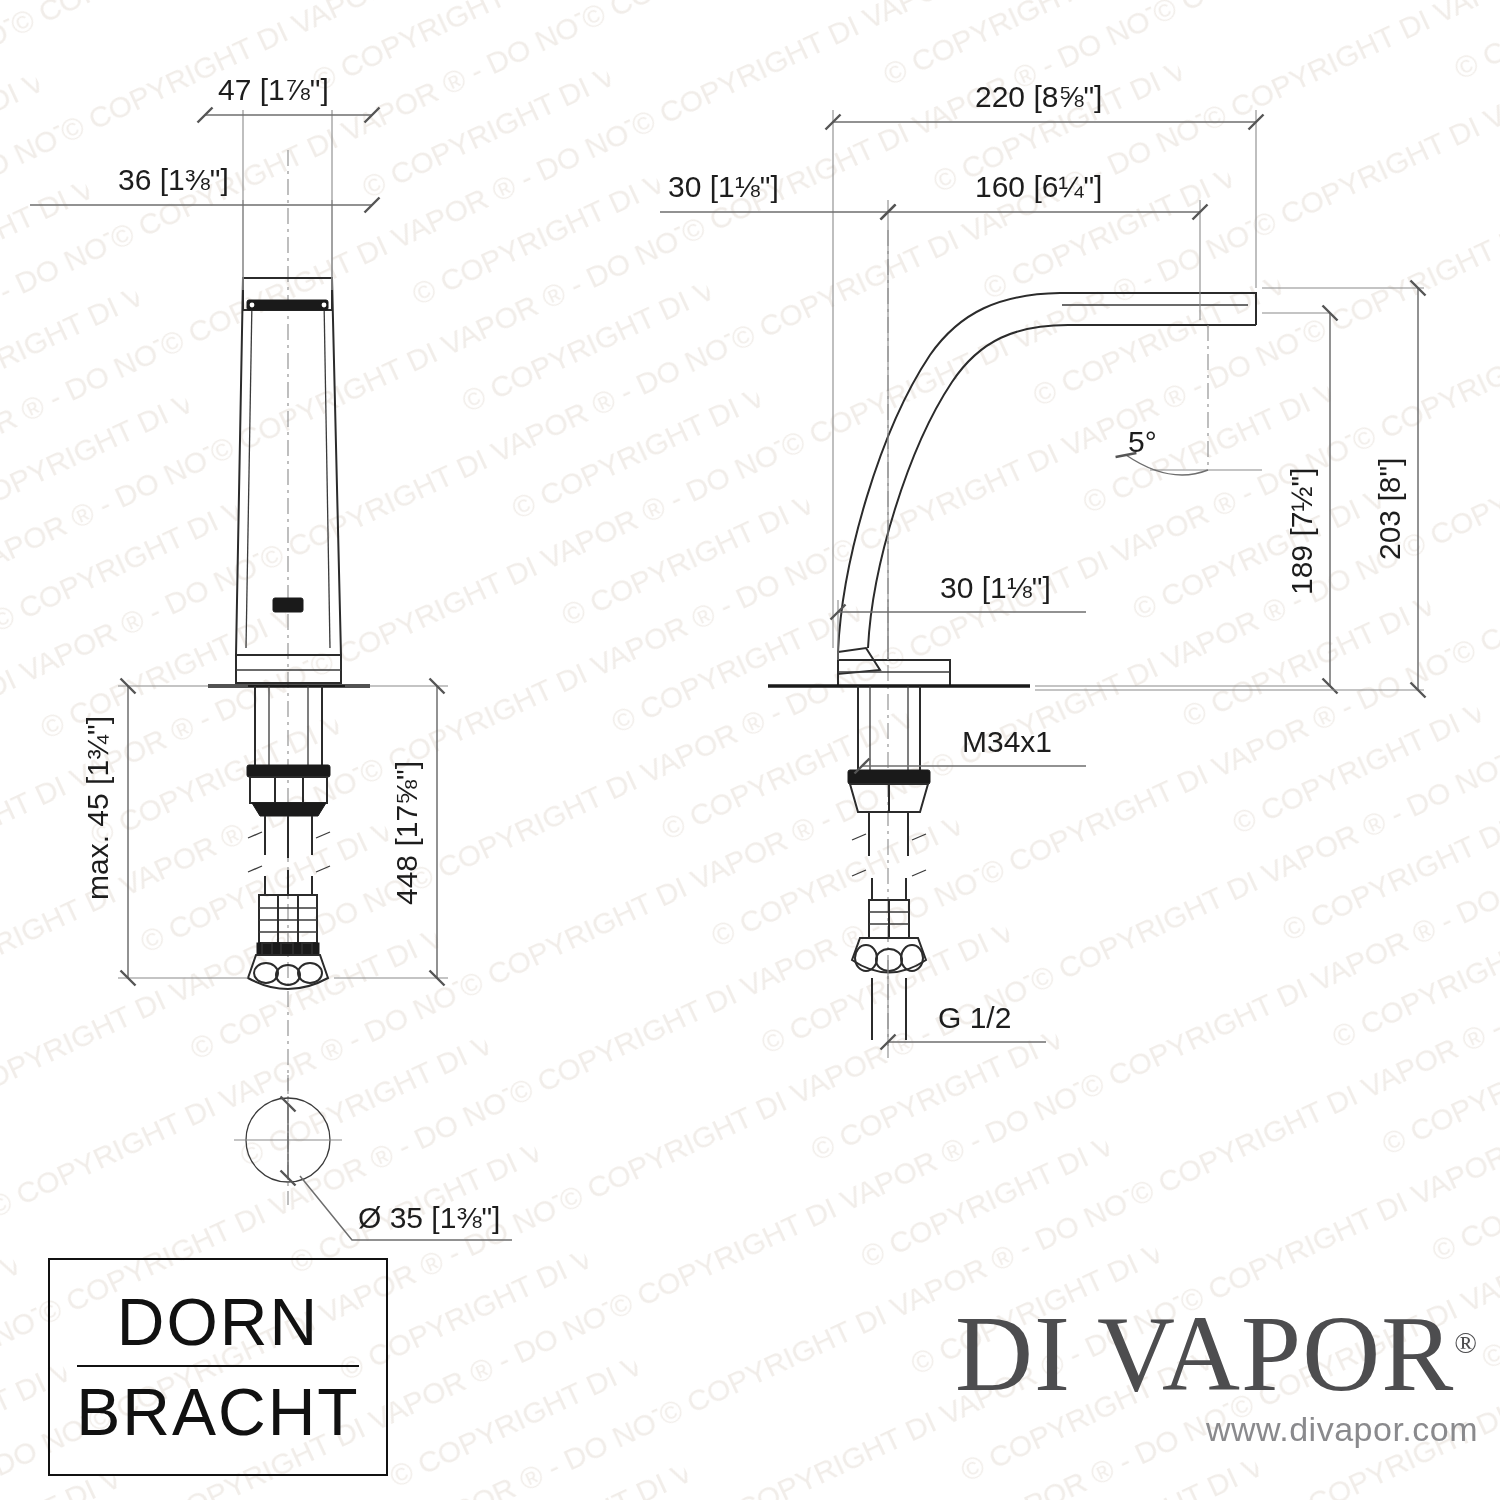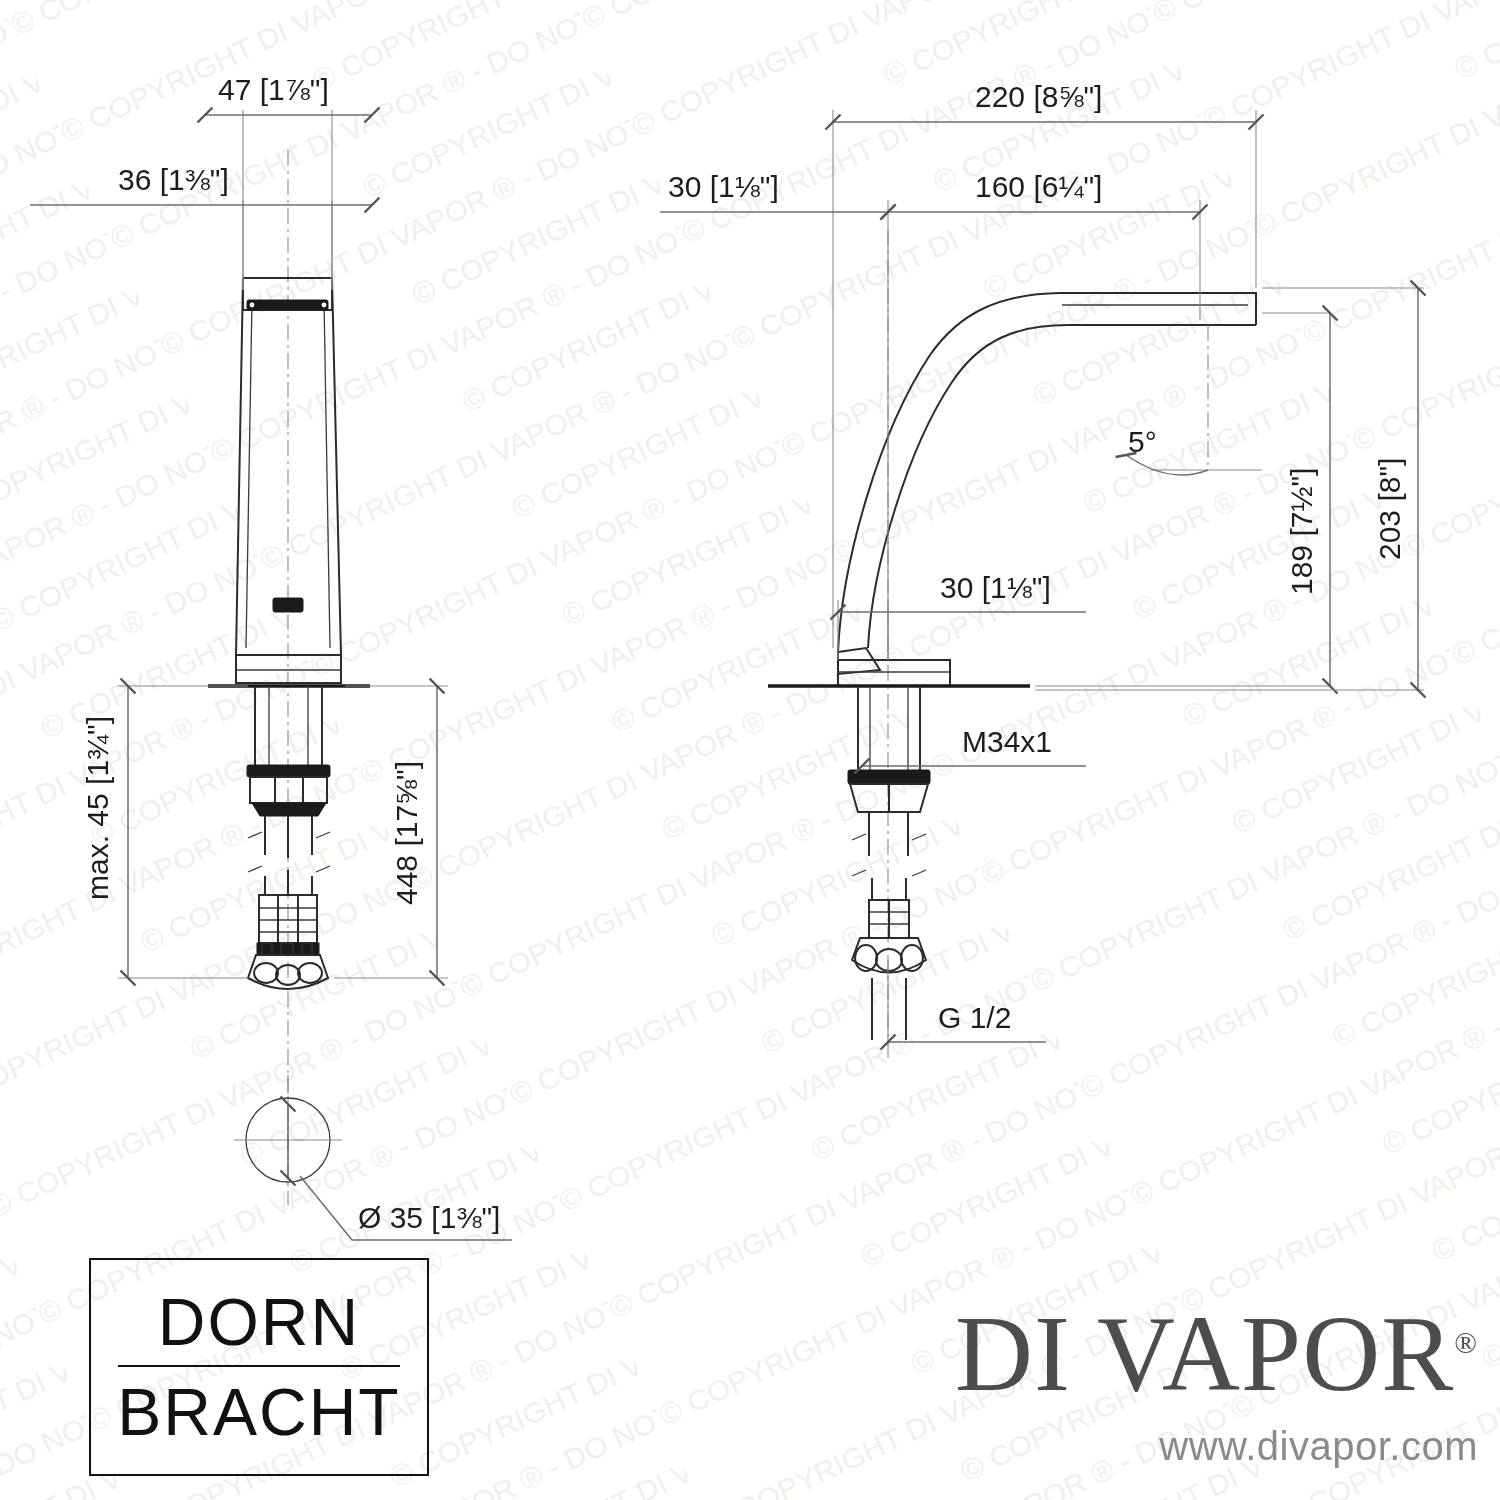--- a/index.html
+++ b/index.html
@@ -11,21 +11,21 @@
     overflow:hidden;
   }
   #stage{position:absolute;left:0;top:0;width:1500px;height:1500px;}
   .layer{position:absolute;left:0;top:0;width:1500px;height:1500px;}
   #wm{z-index:1;}
   #drawing{z-index:2;}
   #logos{z-index:3;}
   .db-wrap{
     position:absolute;
     left:48px;top:1258px;
-    width:340px;height:218px;margin-left:41px;
+    width:340px;height:218px;
   }
   .db-inner{
     position:absolute;left:0;top:0;width:100%;height:100%;
     box-sizing:border-box;
     border:2.5px solid #111;
     display:flex;flex-direction:column;
     justify-content:center;align-items:center;
   }
   .db-word{
     font-family:"Liberation Sans", sans-serif;
@@ -57,24 +57,24 @@
     margin-top:8px;
   }
   .dv-reg{
     font-family:"Liberation Serif", serif;
     font-size:30px;
     vertical-align:super;
     color:#4d4d4f;
   }
   .dv-url{
     font-family:"Liberation Sans", sans-serif;
-    font-size:40px;
+    font-size:34px;
     color:#8a8a8d;
     letter-spacing:0.5px;
-    margin-top:16px;
+    margin-top:2px;
     white-space:nowrap;
   }
 </style>
 </head>
 <body>
 
 <div id="stage">
 
   <svg class="layer" id="wm" viewBox="0 0 1500 1500" xmlns="http://www.w3.org/2000/svg">
     <defs>

